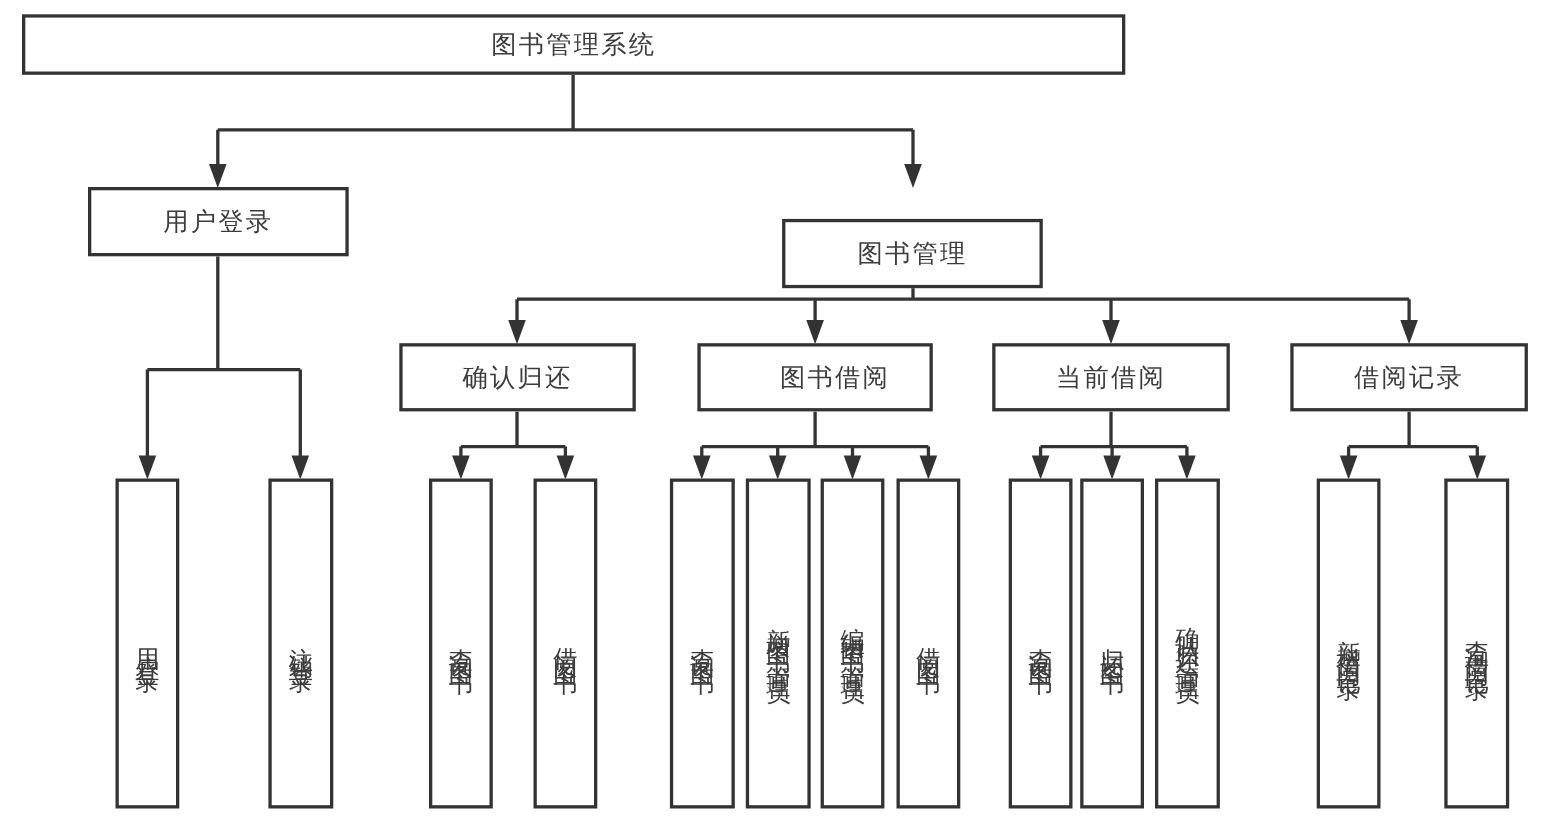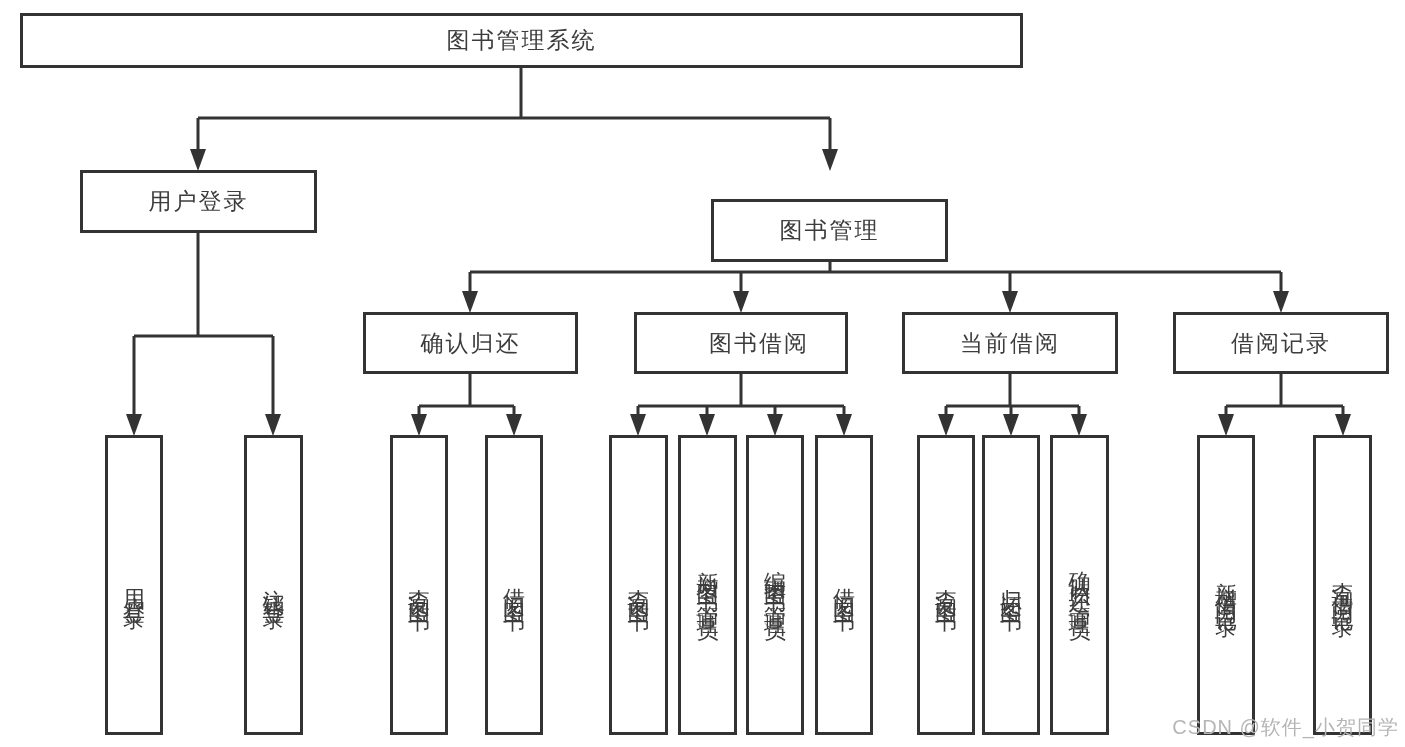--- a/index.html
+++ b/index.html
@@ -139,14 +139,13 @@
       <div class="node vertical" style="left: 1050px; top: 435px; width: 59px; height: 300px; border-color: rgb(51, 51, 51);">
         <span class="label" style="color: rgb(60, 60, 60);">确认归还（管理员）</span>
       </div>
       <div class="node vertical" style="left: 1197px; top: 435px; width: 58px; height: 300px; border-color: rgb(51, 51, 51);">
         <span class="label" style="color: rgb(60, 60, 60);">新增借阅记录</span>
       </div>
       <div class="node vertical" style="left: 1313px; top: 435px; width: 59px; height: 300px; border-color: rgb(51, 51, 51);">
         <span class="label" style="color: rgb(60, 60, 60);">查询借阅记录</span>
       </div>
     </div>
-  <div class="watermark" style="color: rgb(181, 181, 181);">CSDN @软件_小贺同学</div>
 </div>
 
 </body></html>

